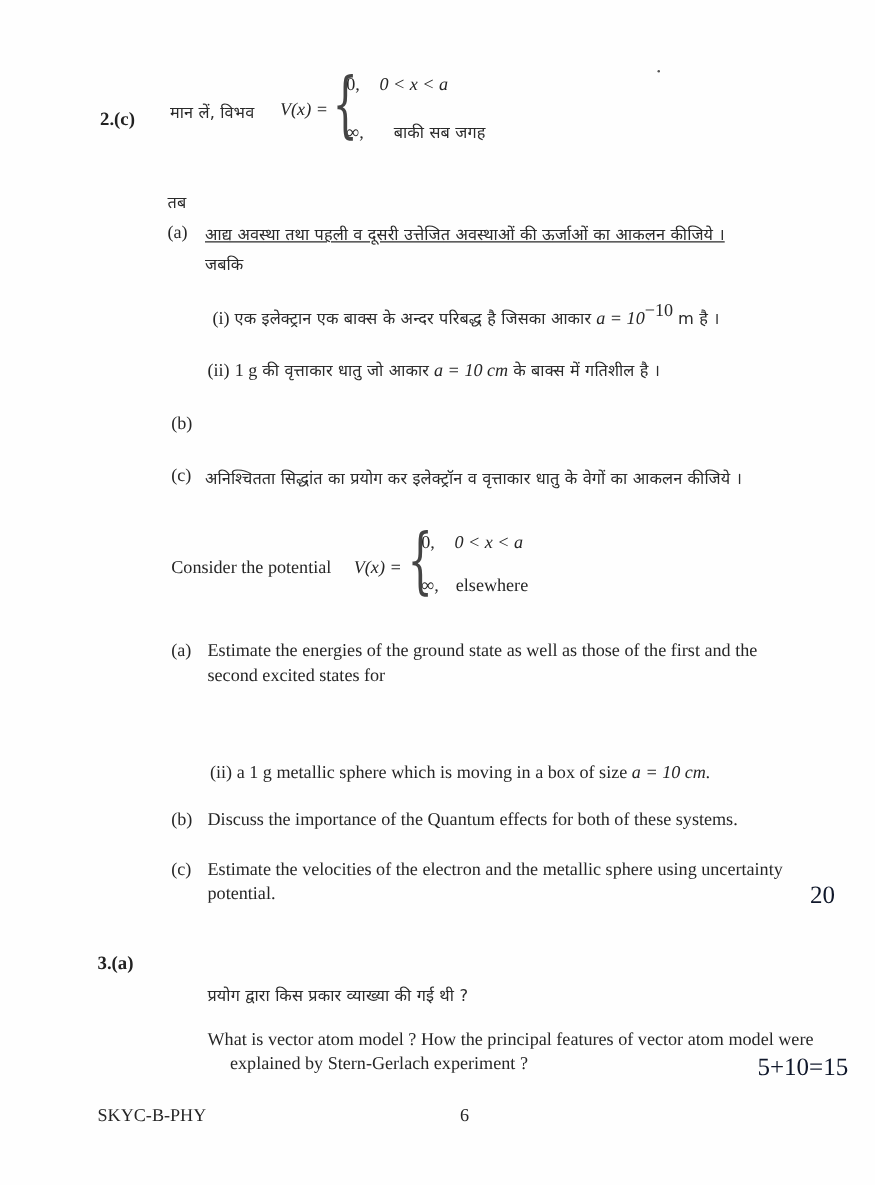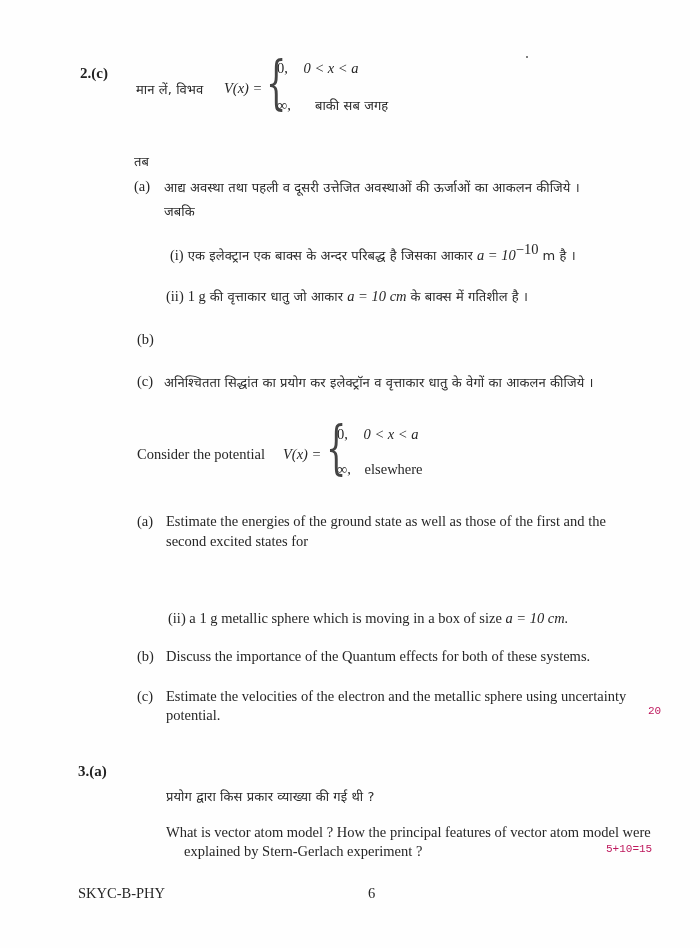--- a/index.html
+++ b/index.html
@@ -46,57 +46,57 @@
       font-weight: 200;
       color: #444;
     }
     .case {
       position: absolute;
       white-space: nowrap;
     }
     sup { font-size: 9px; }
     .marks {
       position: absolute;
-      font-size: 11px;
-      font-family: Liberation Mono, monospace;
-      color: #be185d;
+      font-size: 20px;
+      font-family: Liberation Serif, serif;
+      color: #0f172a;
     }
     .dot {
       position: absolute;
       left: 526px; top: 56px;
       width: 2px; height: 2px;
       background: #555;
       border-radius: 50%;
     }
   </style>
 </head>
 <body>
 
 <div class="page">
 
   <div class="dot"></div>
 
-  <div class="abs qnum" style="left:80px; top:65px;text-align:right;">2.(c)</div>
+  <div class="abs qnum" style="left:80px; top:88px;text-align:right;">2.(c)</div>
 
   <div class="abs hi" style="left:136px; top:80px;">मान लें, विभव</div>
   <div class="abs en math" style="left:224px; top:80px;">V(x) =</div>
   <div class="brace" style="left:266px; top:54px; font-size:58px; line-height:58px; transform:scaleX(0.55); transform-origin:left;">{</div>
   <div class="case en" style="left:277px; top:60px;">
     <span class="rm">0,</span>
     <span class="math" style="margin-left:12px;">0 &lt; x &lt; a</span>
   </div>
   <div class="case" style="left:277px; top:96px;">
     <span class="en">∞,</span>
     <span class="hi" style="margin-left:20px;">बाकी सब जगह</span>
   </div>
 
   <div class="abs hi" style="left:134px; top:152px;">तब</div>
 
   <div class="abs en" style="left:134px; top:178px;">(a)</div>
-  <div class="abs hi" style="left:164px; top:178px;">आद्य अवस्था तथा पहली व दूसरी उत्तेजित अवस्थाओं की ऊर्जाओं का आकलन कीजिये ।</div>
+  <div class="abs hi" style="left:164px; top:178px;text-decoration:underline;">आद्य अवस्था तथा पहली व दूसरी उत्तेजित अवस्थाओं की ऊर्जाओं का आकलन कीजिये ।</div>
   <div class="abs hi" style="left:164px; top:202px;">जबकि</div>
 
   <div class="abs" style="left:170px; top:241px;">
     <span class="en">(i)</span>
     <span class="hi">एक इलेक्ट्रान एक बाक्स के अन्दर परिबद्ध है जिसका आकार</span>
     <span class="en math">a = 10</span><sup class="en">−10</sup>
     <span class="hi">m है ।</span>
   </div>
 
   <div class="abs" style="left:166px; top:287px;">

